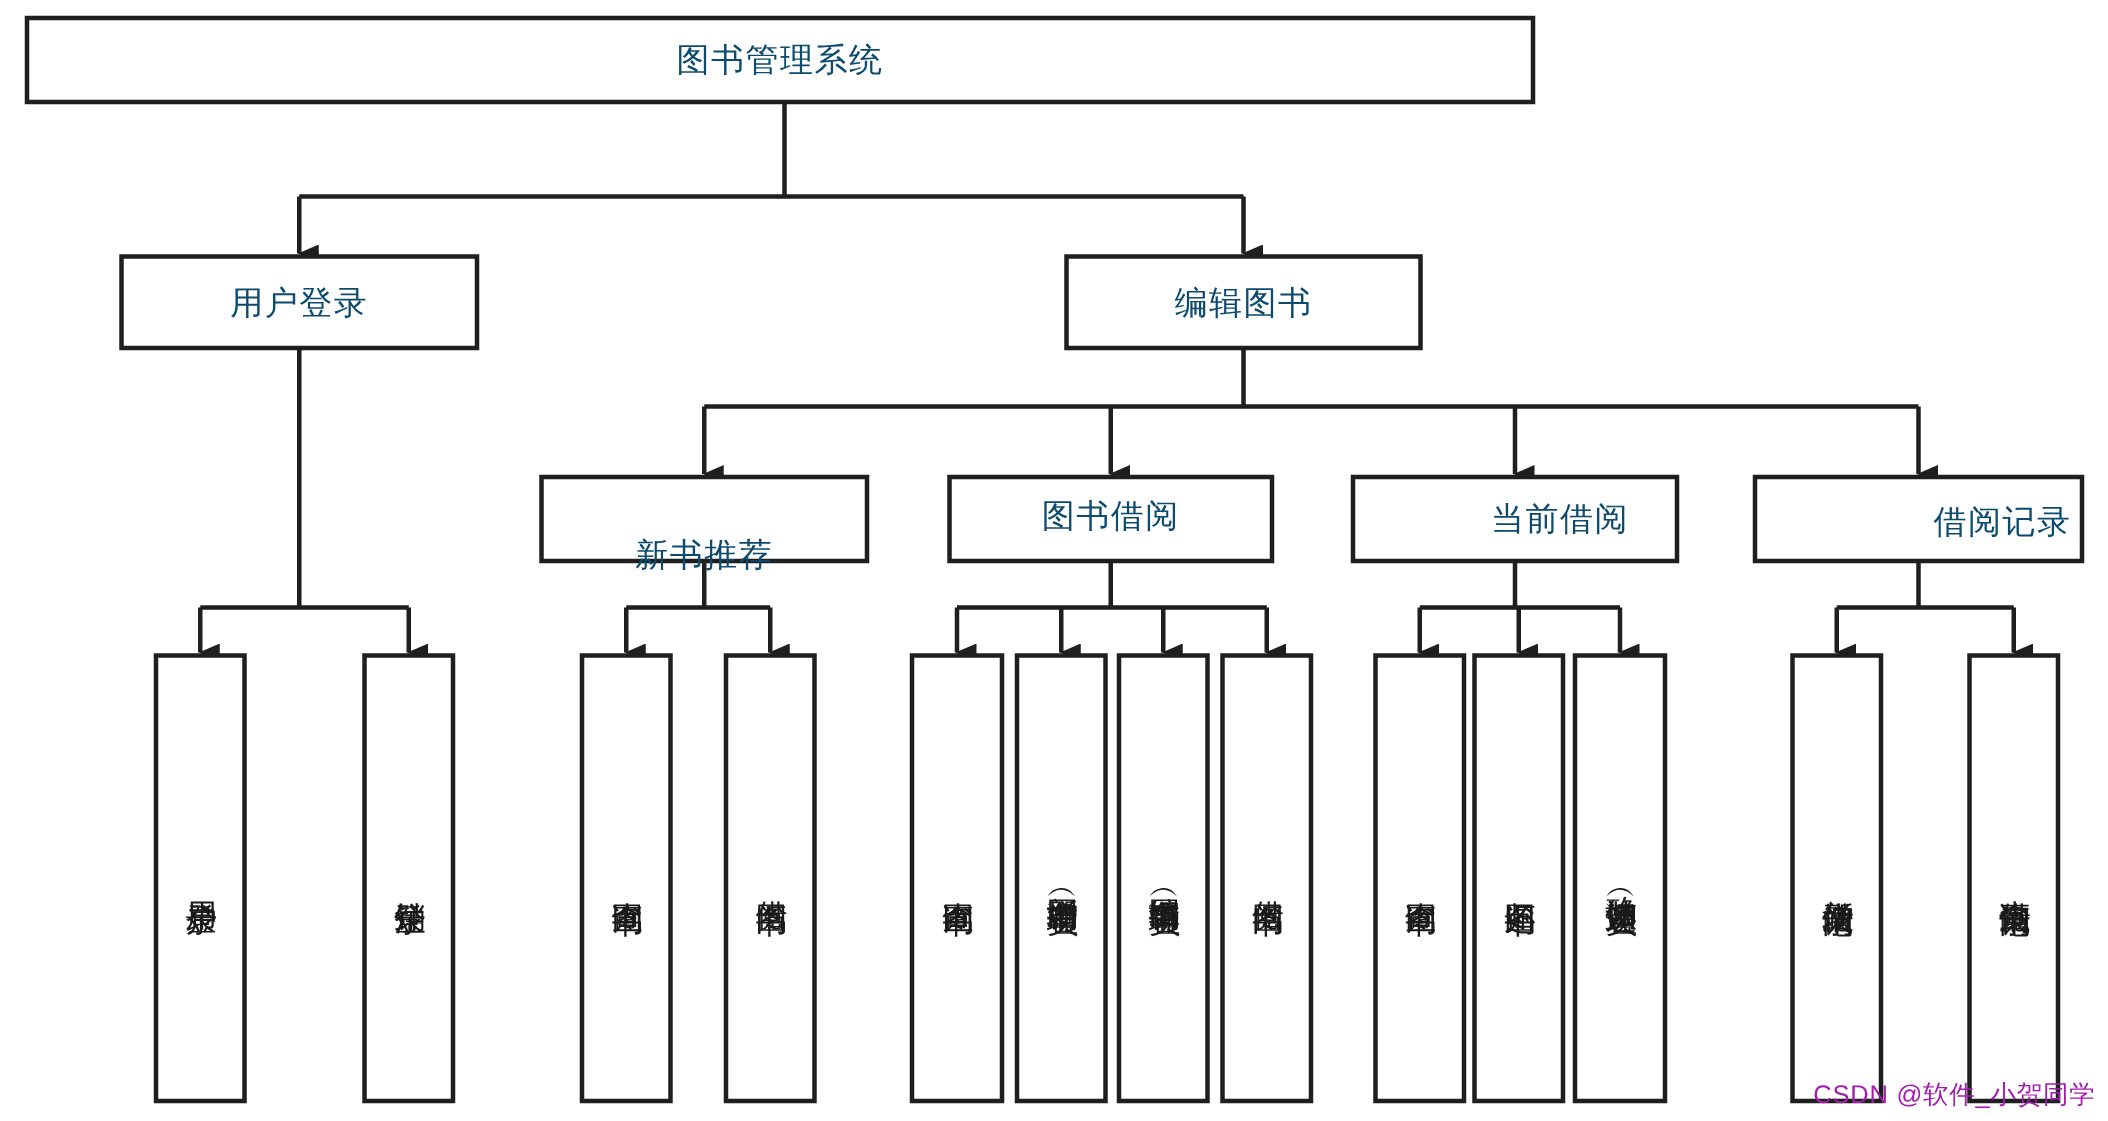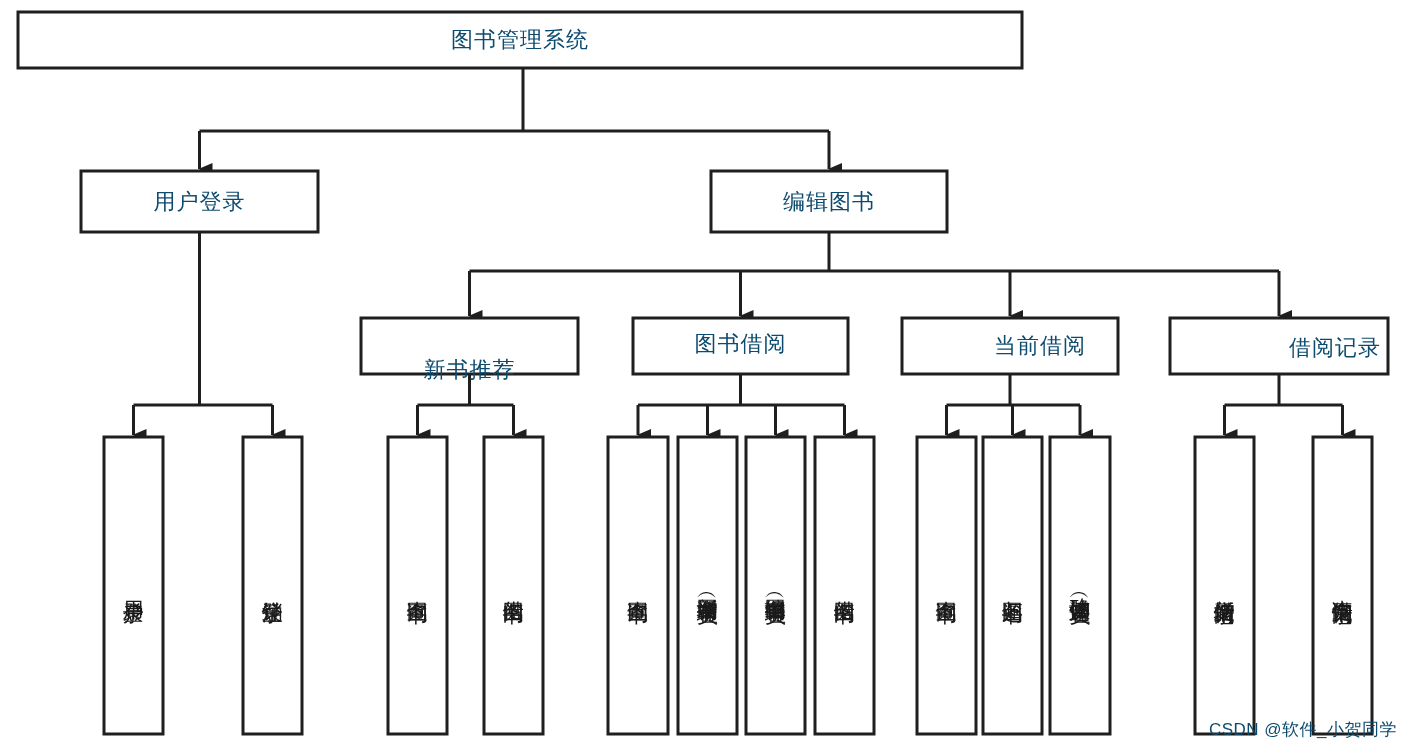--- a/index.html
+++ b/index.html
@@ -33,21 +33,21 @@
     position:absolute;
     display:flex;align-items:center;justify-content:center;
     font-family:Liberation Mono, monospace;
     font-size:22px;color:#0c4a6e;
     letter-spacing:1px;
     pointer-events:none;
   }
   #watermark{
     position:absolute;right:8px;bottom:6px;
     font-family:"Liberation Sans","DejaVu Sans",sans-serif;
-    font-size:17px;color:#0c4a6e;
+    font-size:17px;color:#a21caf;
     letter-spacing:0.5px;
     user-select:none;
   }
 </style>
 </head>
 <body>
 
 <div id="diagram-root">
 
   <svg id="tree" viewBox="0 0 1405 747">

